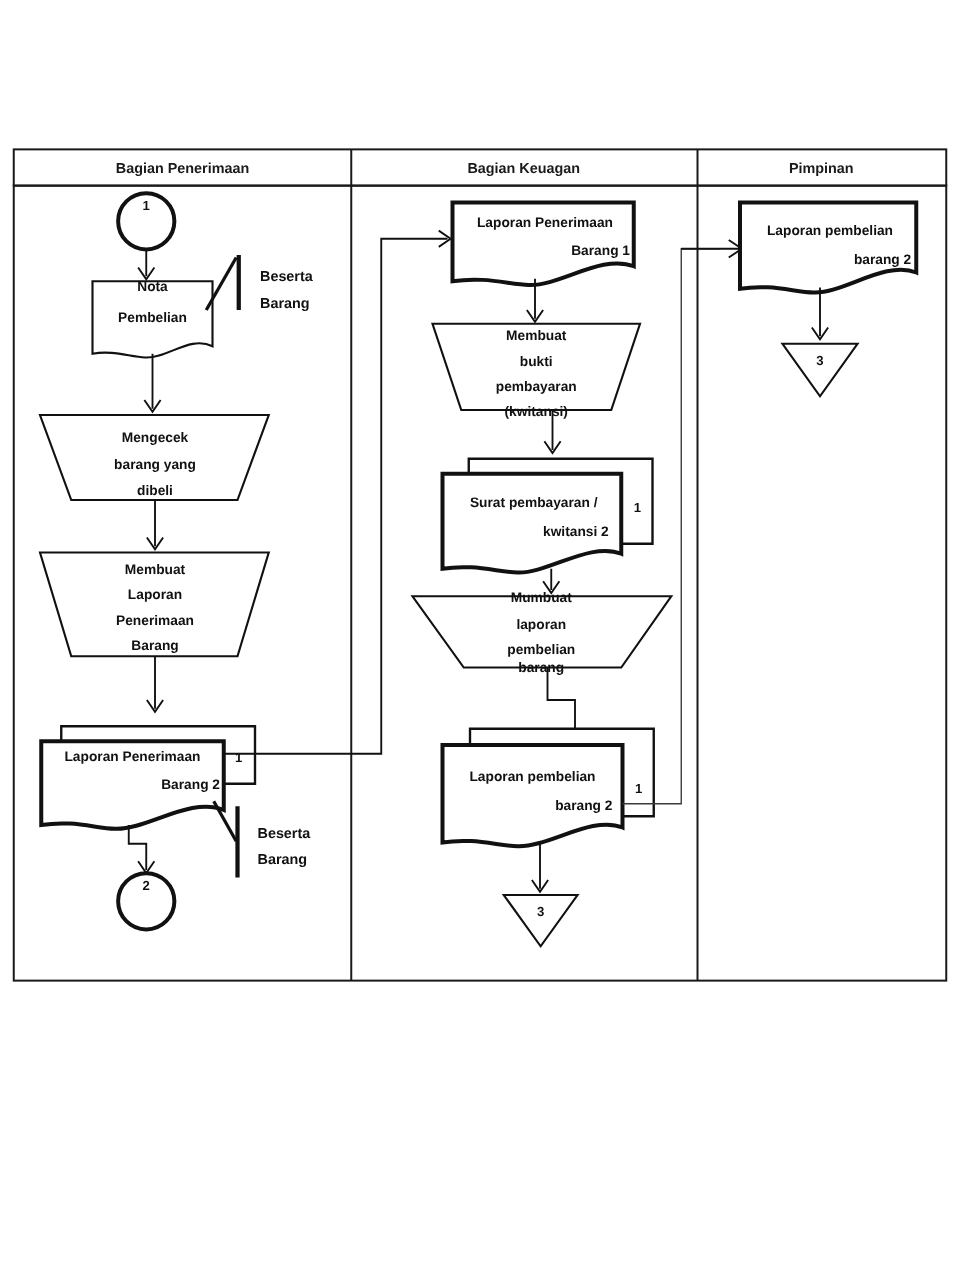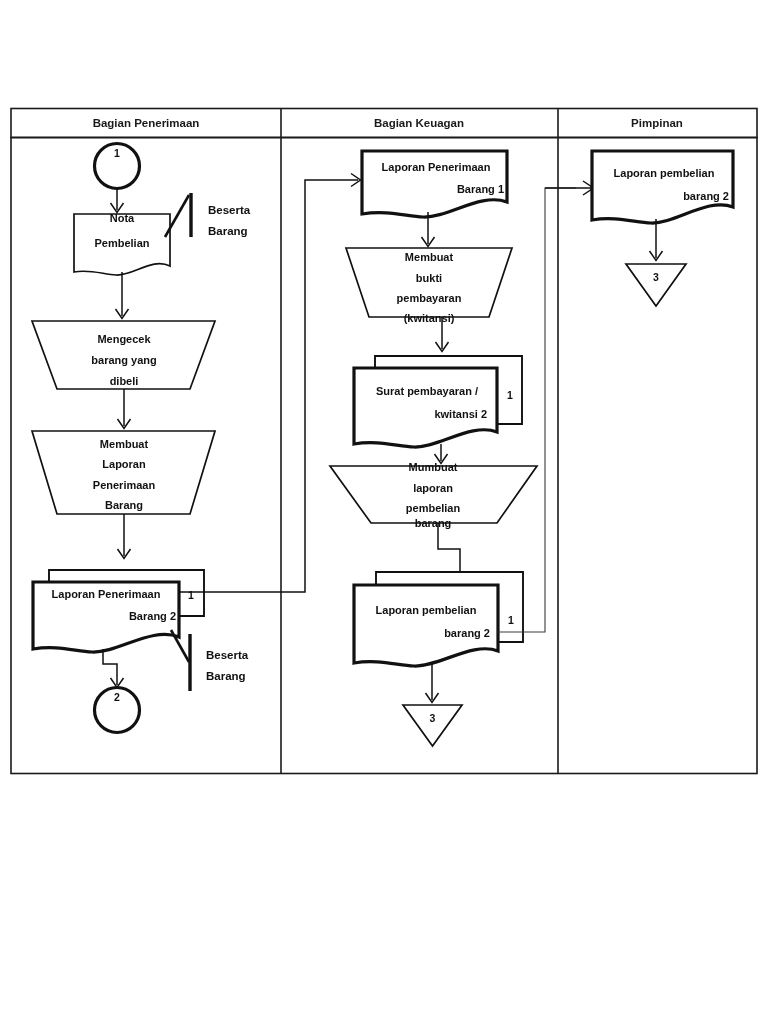--- a/index.html
+++ b/index.html
@@ -10,21 +10,21 @@
   body {
     font-family: "Liberation Sans", sans-serif;
     width: 768px;
     height: 1024px;
     position: relative;
     overflow: hidden;
   }
   #canvas {
     position: absolute;
     left: 0;
-    top: 4px;
+    top: 15px;
     width: 768px;
     height: 856px;
   }
   svg.flow {
     position: absolute;
     left: 0;
     top: 0;
     width: 768px;
     height: 1024px;
   }

